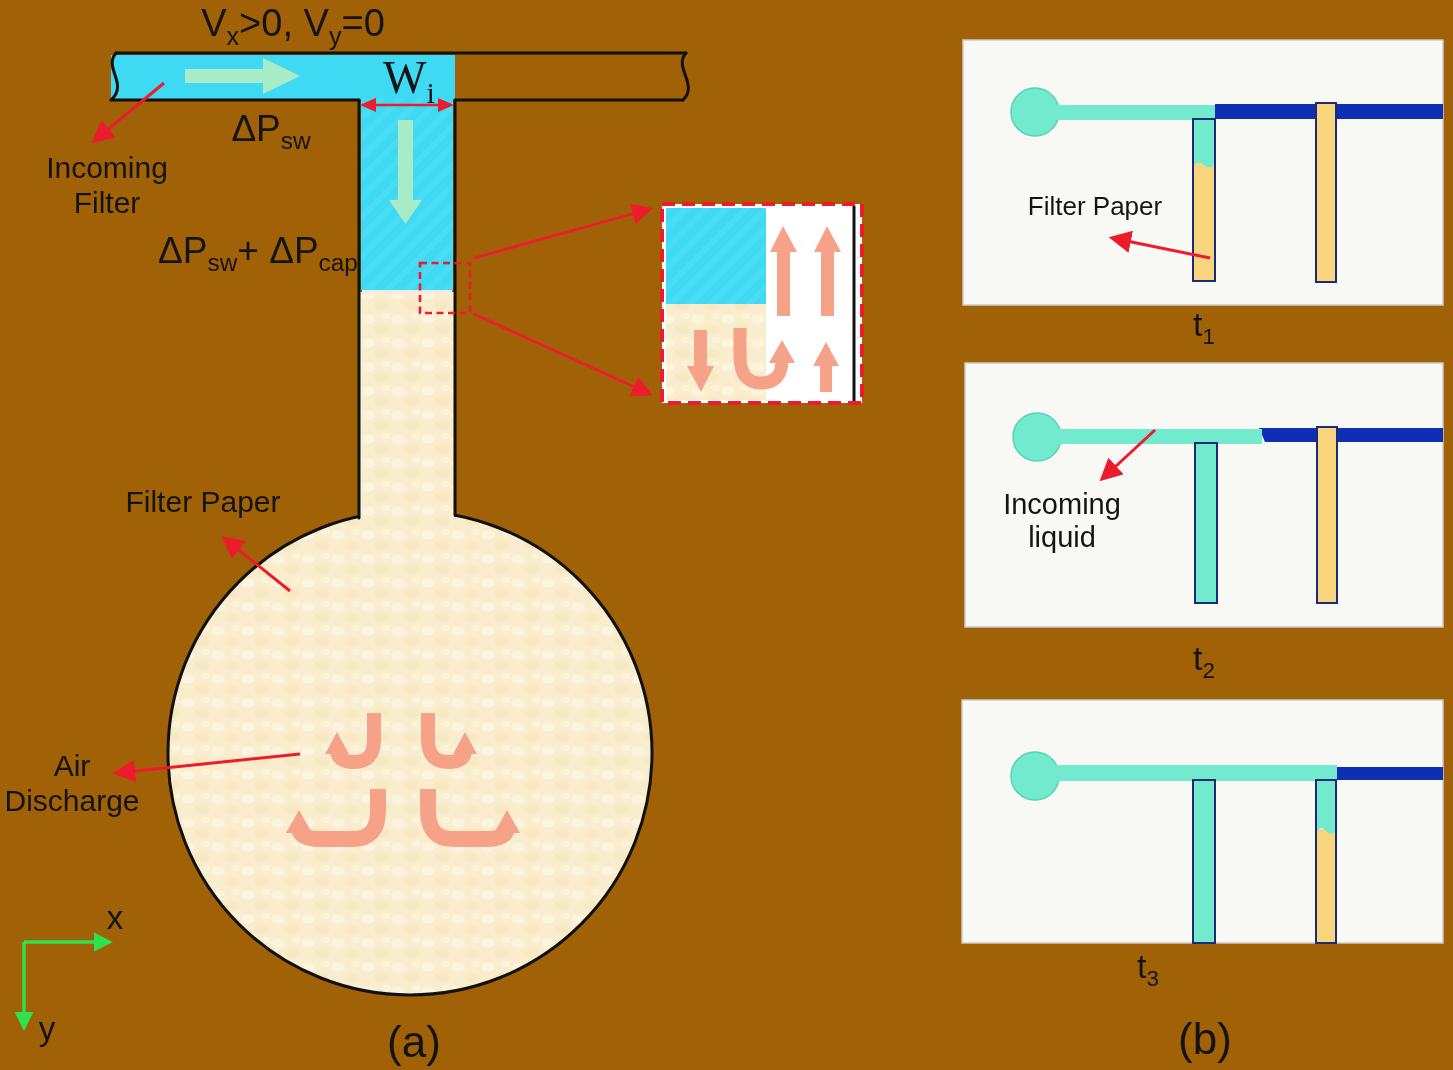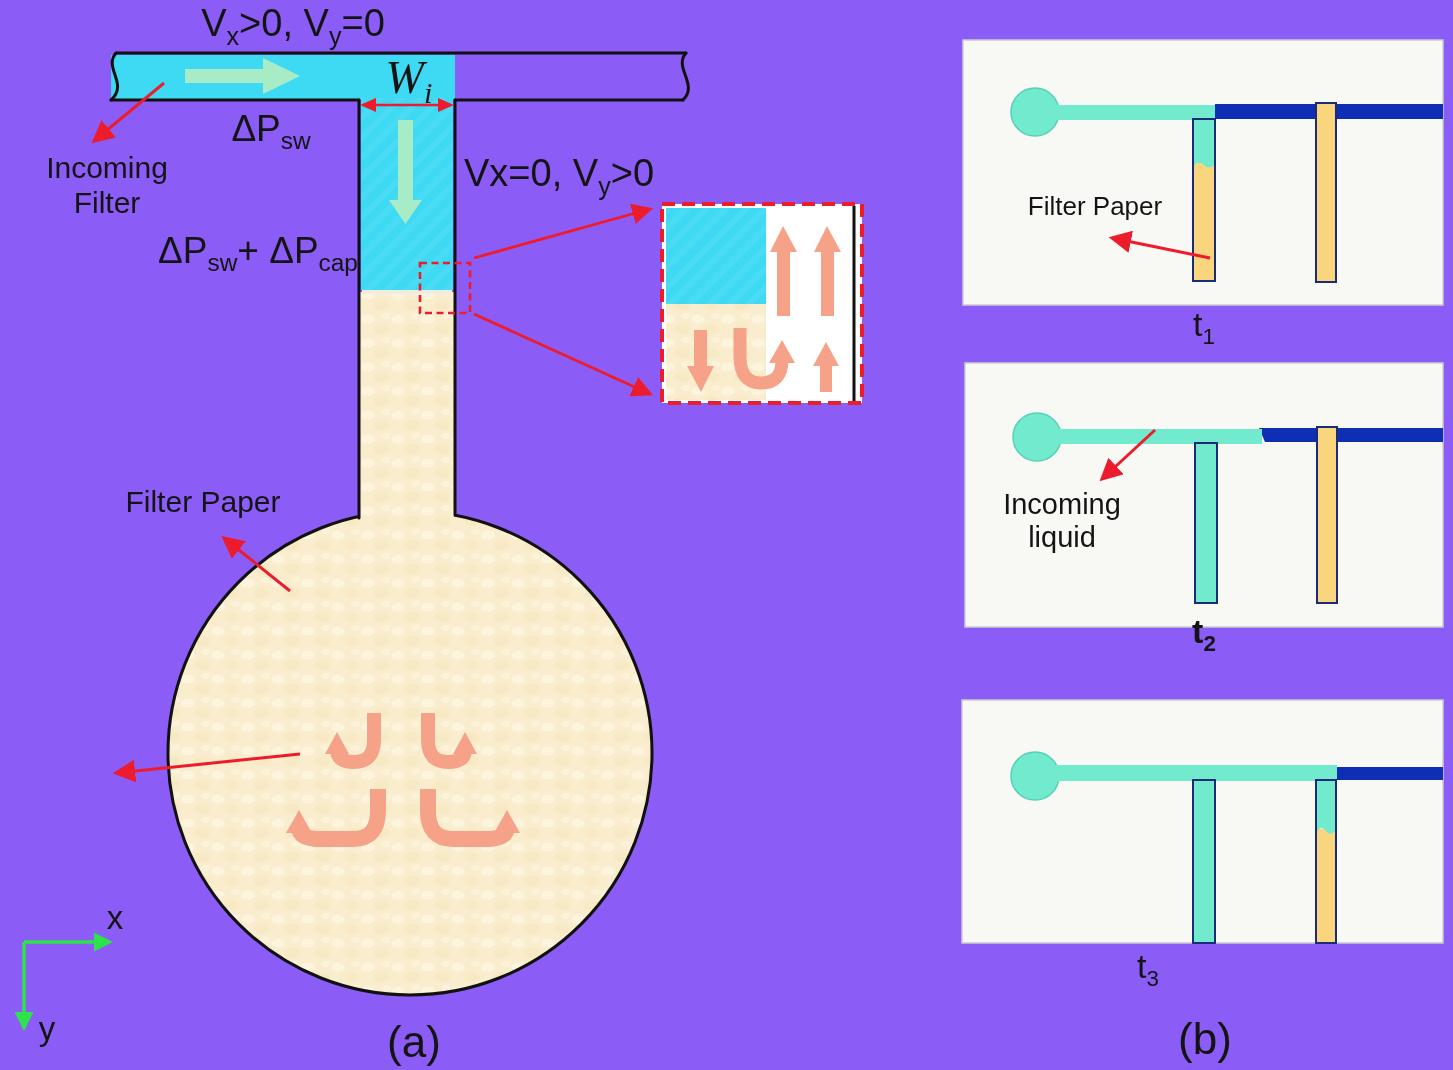--- a/index.html
+++ b/index.html
@@ -1,28 +1,28 @@
 <!DOCTYPE html>
 <html><head>
 <meta charset="utf-8">
 <style>
   html,body{margin:0;padding:0;background:#ffffff;}
-  #fig{position:relative;width:1453px;height:1070px;background:#8b5cf6;overflow:hidden;
+  #fig{position:relative;width:1453px;height:1070px;background:#a16207;overflow:hidden;
        font-family:"Liberation Sans",sans-serif;color:#141414;}
   #art{position:absolute;left:0;top:0;}
   .lbl{position:absolute;white-space:nowrap;color:#141414;line-height:1.15;}
   .ctr{transform:translateX(-50%);text-align:center;}
   .f38{font-size:38px;}
   .f36{font-size:37px;}
   .f30{font-size:30px;}
   .f29{font-size:29px;}
   .f26{font-size:26px;}
   .f44{font-size:44px;}
   .f34{font-size:34px;}
-  .wi{font-family:"Liberation Serif","DejaVu Serif",serif;font-size:46px;font-style:italic;}
+  .wi{font-family:"Liberation Serif","DejaVu Serif",serif;font-size:46px;}
   sub{font-size:66%;line-height:0;}
 </style>
 </head>
 <body>
 
 <div id="fig">
 
 <svg id="art" width="1453" height="1070" viewBox="0 0 1453 1070">
   <defs>
     <marker id="ar" viewBox="0 0 10 10" refX="8.5" refY="5" markerWidth="7.5" markerHeight="7.5" orient="auto">
@@ -178,40 +178,40 @@
     </g>
   </g>
 </svg>
 
 <div class="lbl ctr f38" style="left:293px;top:2px;"><span>V</span><sub>x</sub><span>&gt;0, V</span><sub>y</sub><span>=0</span></div>
 
 <div class="lbl ctr wi" style="left:409px;top:52px;"><span>W</span><sub>i</sub></div>
 
 <div class="lbl ctr f36" style="left:255px;top:108px;margin-left:16px;"><span>ΔP</span><sub>sw</sub></div>
 
-<div class="lbl f38" style="left:464px;top:152px;"><span>Vx=0, V</span><sub>y</sub><span>&gt;0</span></div>
 
 <div class="lbl ctr f30" style="left:107px;top:151px;"><span>Incoming</span><br><span>Filter</span></div>
 
 <div class="lbl ctr f36" style="left:258px;top:230px;"><span>ΔP</span><sub>sw</sub><span>+ ΔP</span><sub>cap</sub></div>
 
 <div class="lbl ctr f30" style="left:203px;top:485px;">Filter Paper</div>
 
+<div class="lbl ctr f30" style="left:72px;top:749px;"><span>Air</span><br><span>Discharge</span></div>
 
 <div class="lbl ctr" style="left:115px;top:899px;font-size:33px;">x</div>
 
 <div class="lbl ctr" style="left:47px;top:1010px;font-size:33px;">y</div>
 
 <div class="lbl ctr f44" style="left:414px;top:1017px;">(a)</div>
 
 <div class="lbl ctr f26" style="left:1095px;top:192px;">Filter Paper</div>
 
 <div class="lbl ctr f34" style="left:1204px;top:305px;"><span>t</span><sub>1</sub></div>
 
 <div class="lbl ctr f29" style="left:1062px;top:488px;"><span>Incoming</span><br><span>liquid</span></div>
 
-<div class="lbl ctr f34" style="left:1204px;top:612px;font-weight:bold;"><span>t</span><sub>2</sub></div>
+<div class="lbl ctr f34" style="left:1204px;top:639px;"><span>t</span><sub>2</sub></div>
 
 <div class="lbl ctr f34" style="left:1148px;top:947px;"><span>t</span><sub>3</sub></div>
 
 <div class="lbl ctr f44" style="left:1205px;top:1014px;">(b)</div>
 
 </div>
 
 </body></html>

